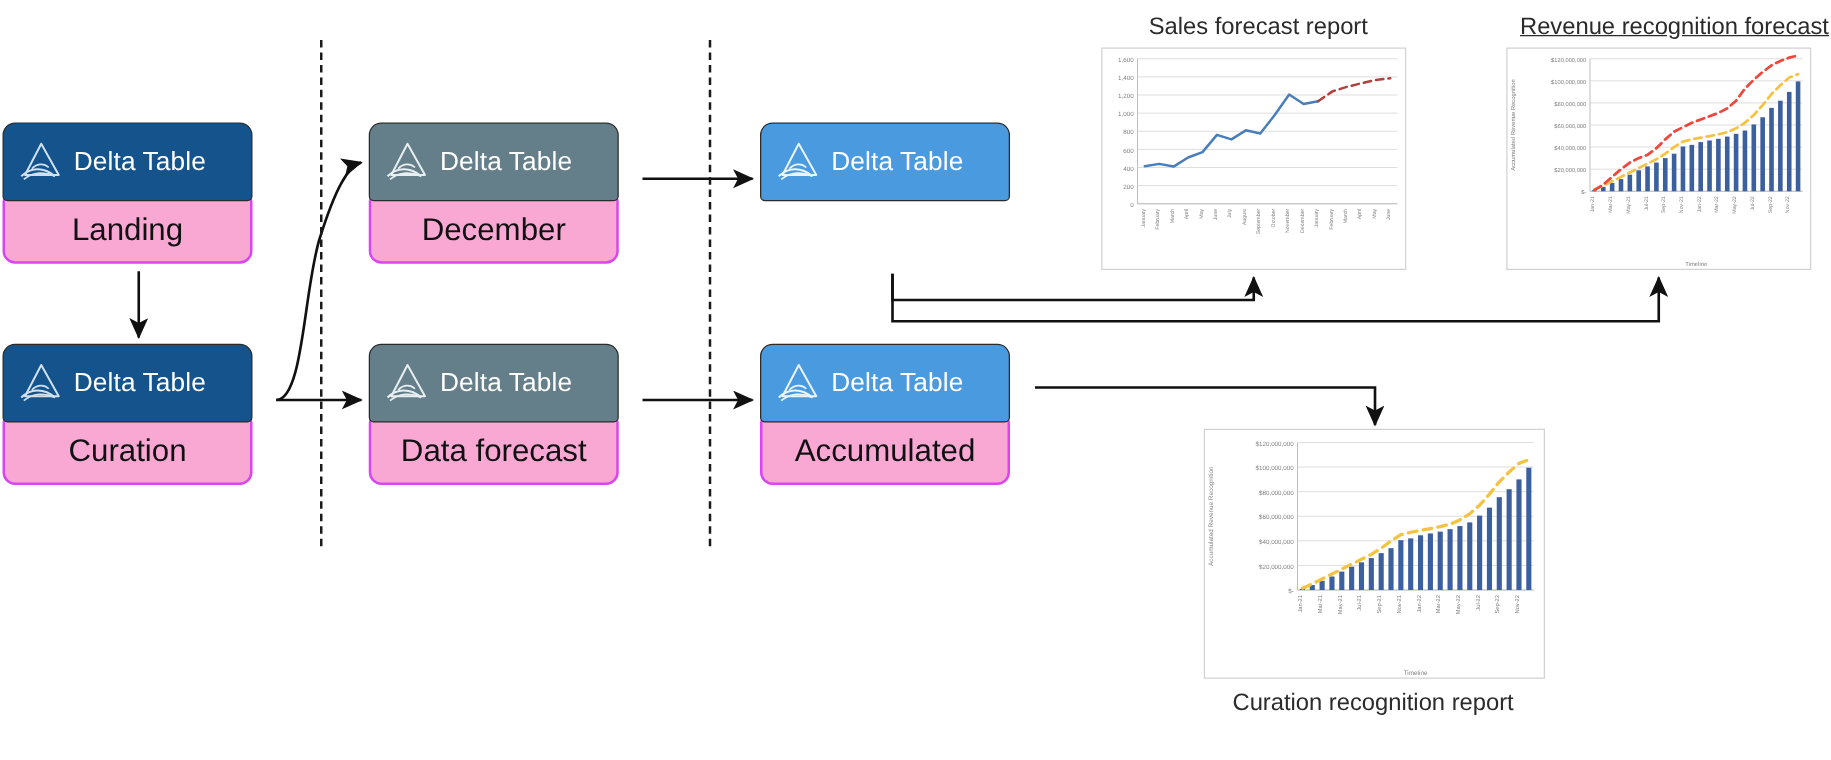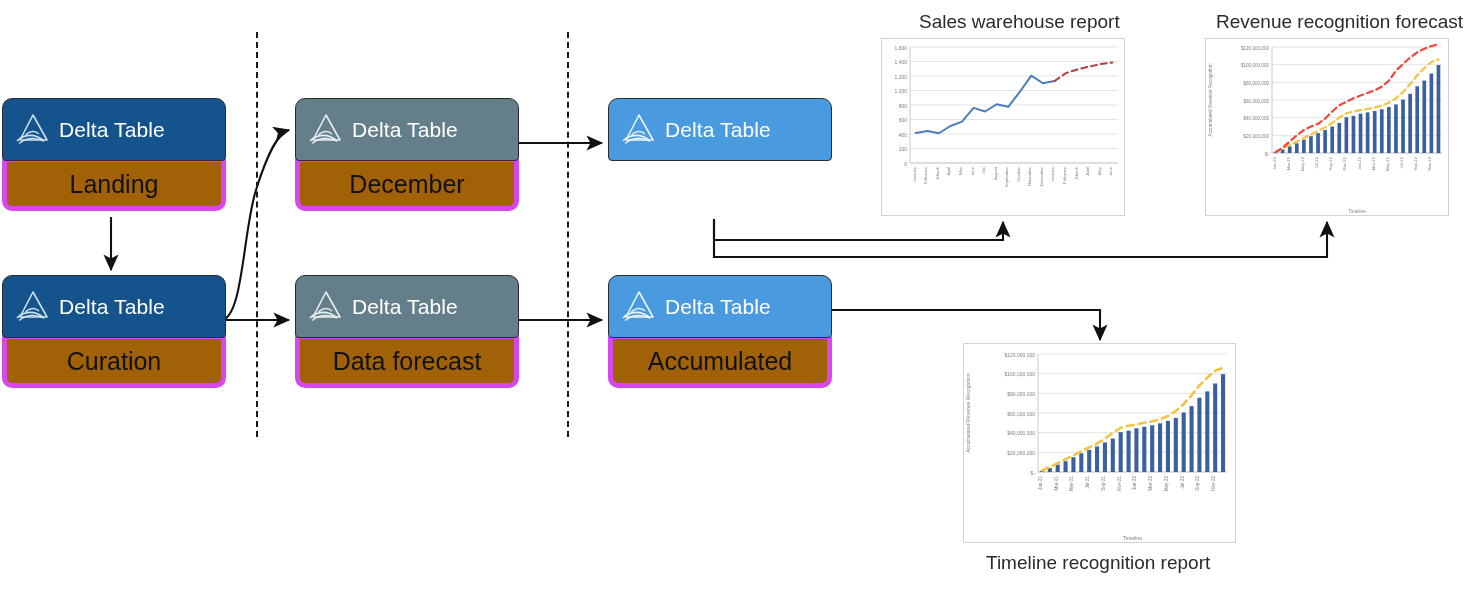--- a/index.html
+++ b/index.html
@@ -1,30 +1,30 @@
 <!DOCTYPE html>
 <html><head>
 <meta charset="utf-8">
 <style>
   html,body{margin:0;padding:0;background:#ffffff;}
   body{width:1465px;height:608px;position:relative;overflow:hidden;
        font-family:"Liberation Sans","DejaVu Sans",sans-serif;color:#1a1a1a;}
 
   
-  .node{position:absolute;width:224px;}
+  .node{position:absolute;width:200px;}
   .node .head{
     height:63px;border:1px solid #2b2b2b;border-radius:10px 10px 4px 4px;
     display:flex;align-items:center;gap:6px;padding-left:10px;box-sizing:border-box;
     position:relative;z-index:2;
   }
   .node .head .lbl{
     color:#ffffff;font-size:21px;letter-spacing:.1px;white-space:nowrap;
   }
   .node .body{
-    height:54px;margin-top:-4px;background:#a16207;border:5px solid #d946ef;
+    height:54px;margin-top:-4px;background:#f9a8d4;border:2px solid #d946ef;
     border-radius:4px 4px 10px 10px;display:flex;align-items:center;justify-content:center;
     box-sizing:border-box;position:relative;z-index:1;
   }
   .node .body span{font-size:25px;color:#111;white-space:nowrap;}
   .logo{width:40px;height:40px;flex:0 0 40px;}
 
   
   .vsep{position:absolute;width:0;border-left:2px dashed #1a1a1a;}
 
   
@@ -159,23 +159,23 @@
         <path d="M6 33.5 C13 27.5 23 27 31 31" fill="none" stroke="#eaf4fc" stroke-width="1.4"></path>
       </svg>
     </span>
     <span class="lbl">Delta Table</span>
   </div>
   <div class="body">
     <span>Accumulated</span>
   </div>
 </div>
 
-<div class="chart-title" style="left:919px;top:11px;">Sales warehouse report</div>
-<div class="chart-title" style="left:1216px;top:11px;">Revenue recognition forecast</div>
-<div class="chart-title" style="left:986px;top:552px;">Timeline recognition report</div>
+<div class="chart-title" style="left:919px;top:11px;">Sales forecast report</div>
+<div class="chart-title" style="left:1216px;top:11px;text-decoration:underline;">Revenue recognition forecast</div>
+<div class="chart-title" style="left:986px;top:552px;">Curation recognition report</div>
 
 <div class="chart-frame" style="left:881px;top:38px;width:244px;height:178px;">
   <svg id="svg-chart-0" width="242" height="176" viewBox="0 0 242 176">
       <line x1="28" y1="124" x2="236" y2="124" stroke="#d9d9d9" stroke-width="0.7"></line>
       <text x="25" y="126.6" text-anchor="end" font-size="5" fill="#808080" font-family="&quot;Liberation Sans&quot;,sans-serif">0</text>
       <line x1="28" y1="109.5" x2="236" y2="109.5" stroke="#d9d9d9" stroke-width="0.7"></line>
       <text x="25" y="112.1" text-anchor="end" font-size="5" fill="#808080" font-family="&quot;Liberation Sans&quot;,sans-serif">200</text>
       <line x1="28" y1="95" x2="236" y2="95" stroke="#d9d9d9" stroke-width="0.7"></line>
       <text x="25" y="97.6" text-anchor="end" font-size="5" fill="#808080" font-family="&quot;Liberation Sans&quot;,sans-serif">400</text>
       <line x1="28" y1="80.5" x2="236" y2="80.5" stroke="#d9d9d9" stroke-width="0.7"></line>

